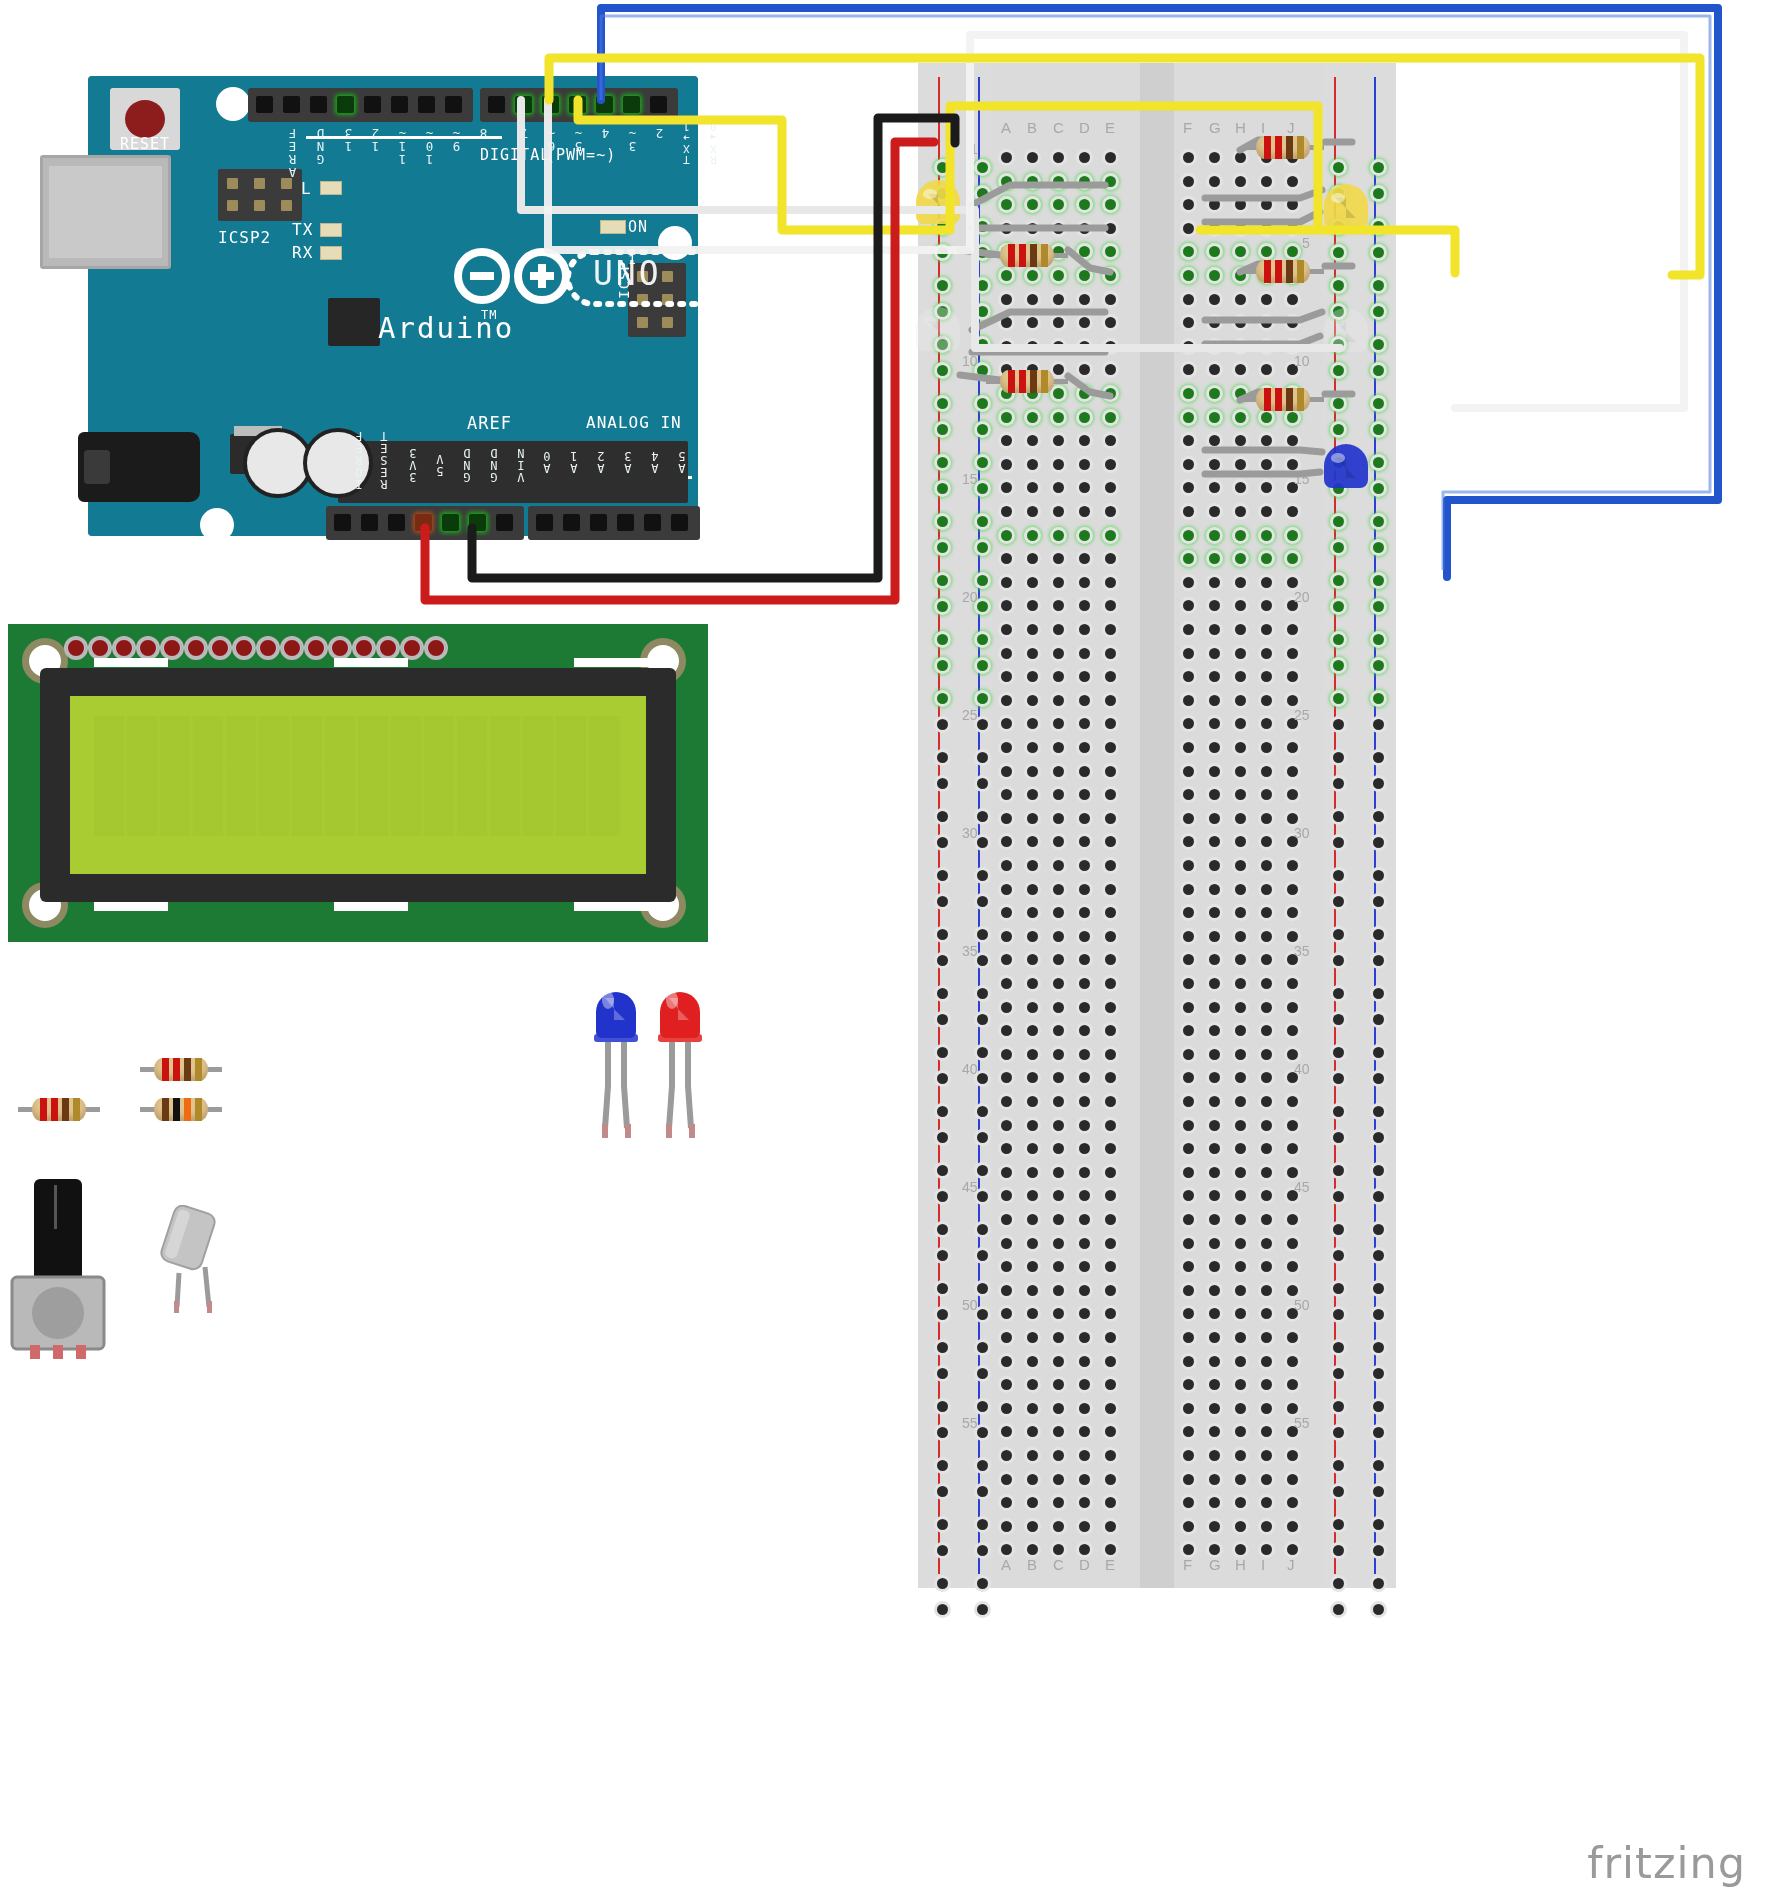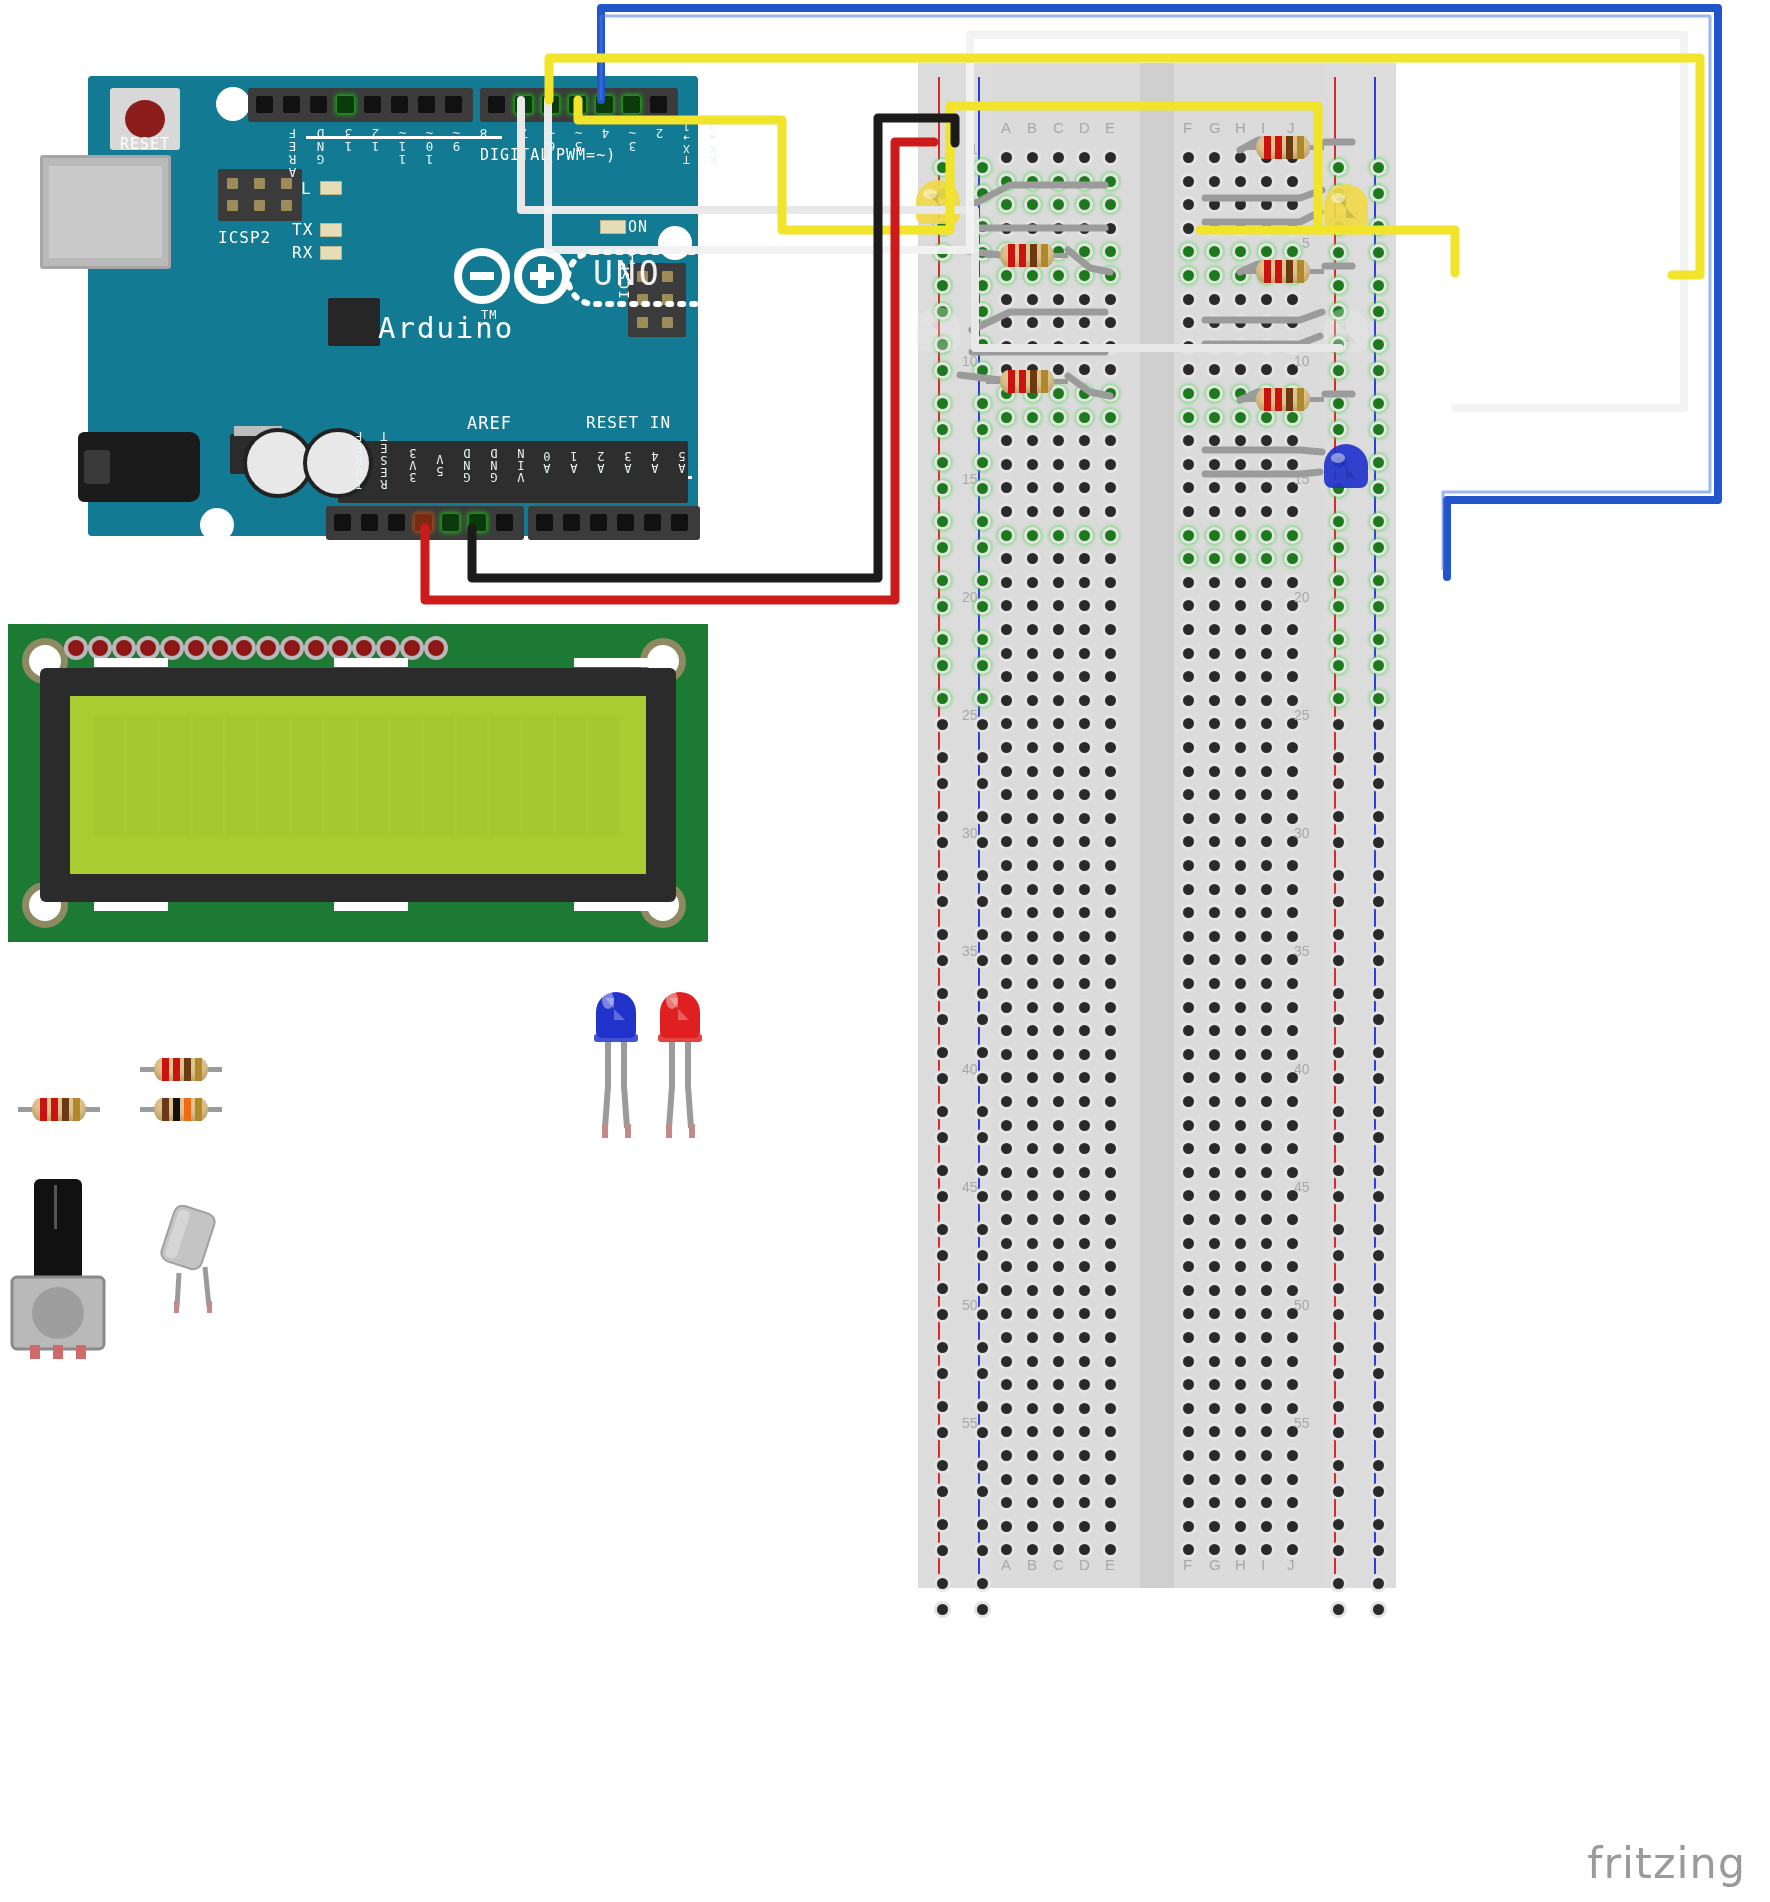--- a/index.html
+++ b/index.html
@@ -197,21 +197,21 @@
     <div class="abs plbl" style="left:401px;top:372px;font-size:12px;">GND</div>
     <div class="abs plbl" style="left:428px;top:372px;font-size:12px;">VIN</div>
     <div class="abs hlbl" style="left:379px;top:337px;font-size:17px;">AREF</div>
 
     <div class="abs plbl" style="left:454px;top:375px;font-size:12px;">A0</div>
     <div class="abs plbl" style="left:481px;top:375px;font-size:12px;">A1</div>
     <div class="abs plbl" style="left:508px;top:375px;font-size:12px;">A2</div>
     <div class="abs plbl" style="left:535px;top:375px;font-size:12px;">A3</div>
     <div class="abs plbl" style="left:562px;top:375px;font-size:12px;">A4</div>
     <div class="abs plbl" style="left:589px;top:375px;font-size:12px;">A5</div>
-    <div class="abs hlbl" style="left:498px;top:337px;font-size:16px;">RESET IN</div>
+    <div class="abs hlbl" style="left:498px;top:337px;font-size:16px;">ANALOG IN</div>
 
     <div class="abs hlbl" style="left:130px;top:152px;font-size:16px;">ICSP2</div>
     <div class="abs hlbl" style="left:528px;top:185px;font-size:14px;writing-mode:vertical-rl;transform:rotate(180deg);">ICSP</div>
     <div class="abs hlbl" style="left:540px;top:176px;font-size:13px;">1</div>
     <div class="abs hlbl" style="left:213px;top:103px;font-size:16px;">L</div>
     <div class="abs hlbl" style="left:204px;top:144px;font-size:16px;text-align:right;">TX</div>
     <div class="abs hlbl" style="left:204px;top:167px;font-size:16px;">RX</div>
     <div class="abs hlbl" style="left:540px;top:142px;font-size:15px;">ON</div>
 
     <div class="abs" id="logo">

